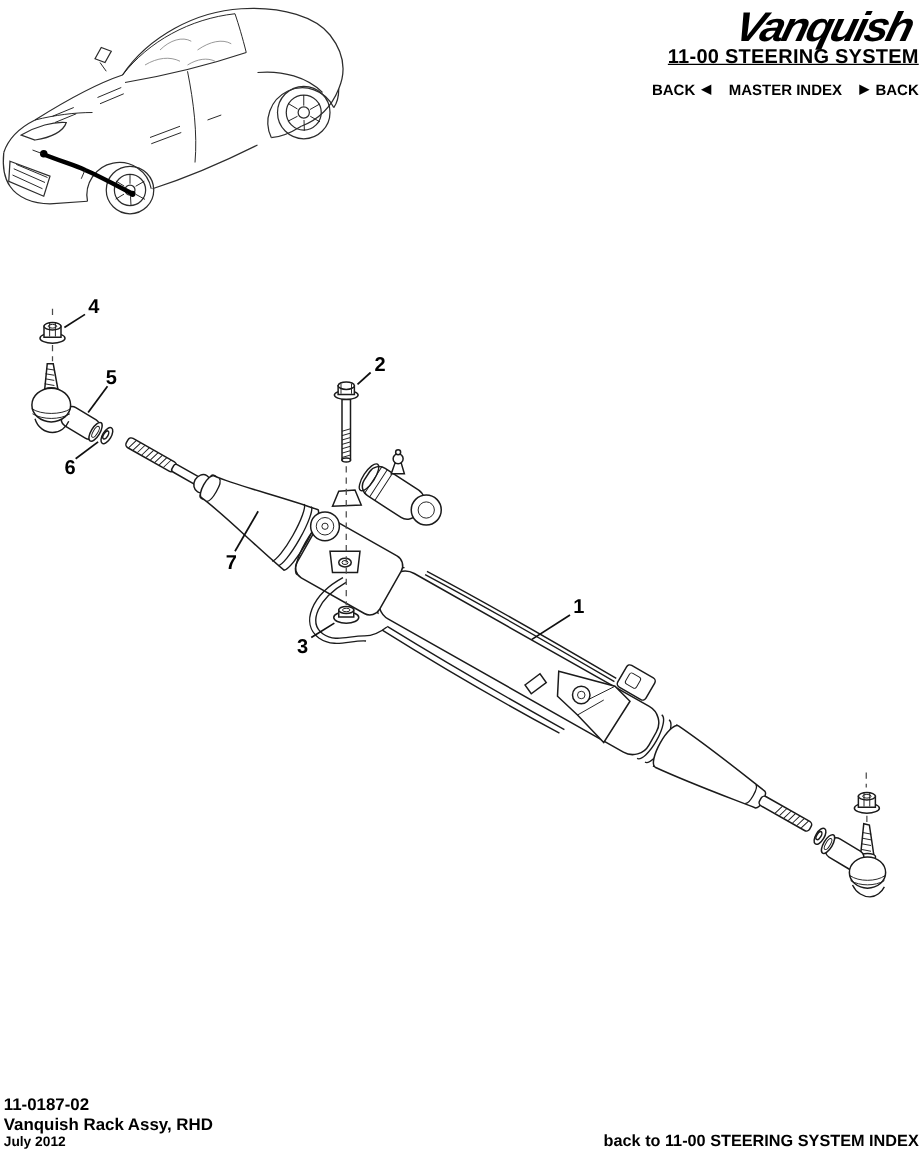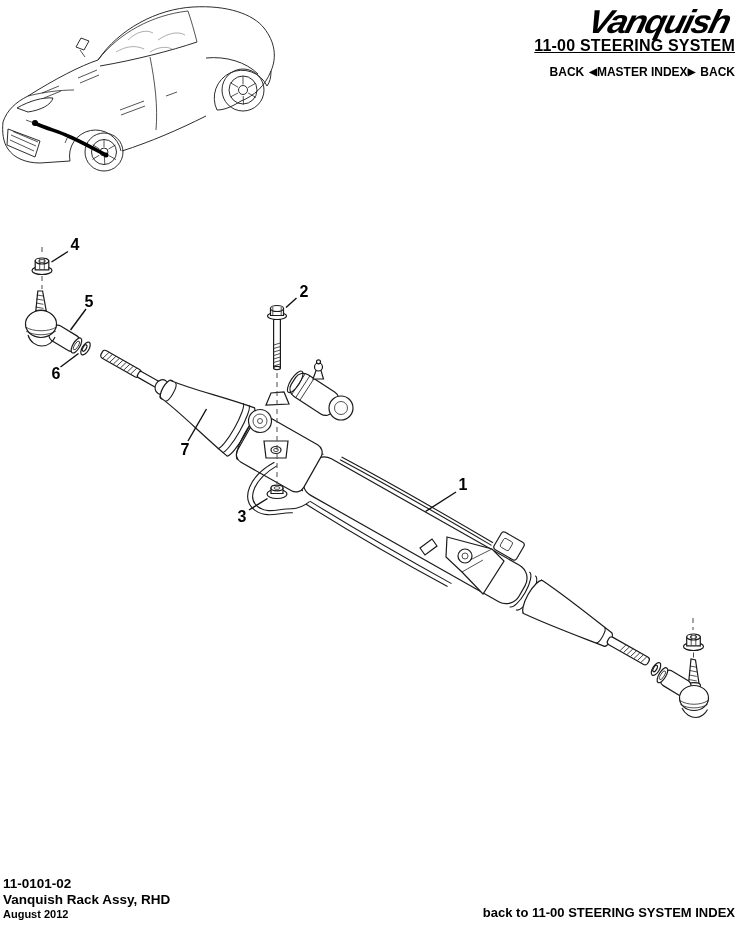--- a/index.html
+++ b/index.html
@@ -13,21 +13,21 @@
     position:absolute;top:2px;right:8px;width:260px;text-align:right;
     font-size:35px;font-weight:bold;font-style:italic;letter-spacing:-2px;
     transform:skewX(-14deg) scaleY(0.95);transform-origin:right center;
     white-space:nowrap;
   }
   .doc-title{
     position:absolute;top:37px;right:2px;font-size:16px;font-weight:bold;
     letter-spacing:0.2px;white-space:nowrap;text-decoration:underline;
   }
   .nav{
-    position:absolute;top:65px;right:2px;display:flex;align-items:flex-end;
+    position:absolute;top:65px;right:2px;display:flex;align-items:flex-end;gap:14px;
     font-size:12px;font-weight:bold;white-space:nowrap;
   }
   .nav .item{display:flex;align-items:center;gap:5px;cursor:pointer;}
   .nav .tri{font-size:10px;line-height:1;}
   
   .car-svg{position:absolute;left:0;top:0;}
   .diagram-svg{position:absolute;left:0;top:220px;}
   .pt{fill:#ffffff;stroke:#1b1b1b;stroke-width:1.2;}
   .ln{fill:none;stroke:#1b1b1b;stroke-width:1.1;}
   .tn{fill:none;stroke:#1b1b1b;stroke-width:0.75;}
@@ -278,19 +278,19 @@
     <text class="lbl" x="463" y="490" text-anchor="middle">1</text>
     <text class="lbl" x="304" y="297" text-anchor="middle">2</text>
     <text class="lbl" x="242" y="522" text-anchor="middle">3</text>
     <text class="lbl" x="75" y="250" text-anchor="middle">4</text>
     <text class="lbl" x="89" y="307" text-anchor="middle">5</text>
     <text class="lbl" x="56" y="379" text-anchor="middle">6</text>
     <text class="lbl" x="185" y="455" text-anchor="middle">7</text>
   </svg>
 
   <div class="footer-left">
-    <div class="fl1">11-0101-02</div>
+    <div class="fl1">11-0187-02</div>
     <div class="fl2">Vanquish Rack Assy, RHD</div>
-    <div class="fl3">August 2012</div>
+    <div class="fl3">July 2012</div>
   </div>
   <div class="footer-right">back to 11-00 STEERING SYSTEM INDEX</div>
 
 </div>
 
 </body></html>

